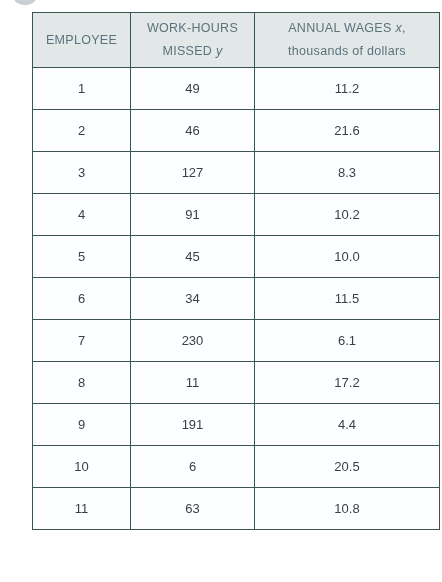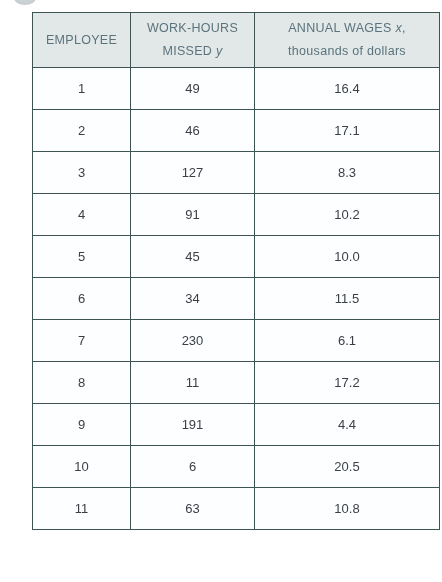--- a/index.html
+++ b/index.html
@@ -118,26 +118,26 @@
         <th>
           <span class="hdr-line"><span>ANNUAL WAGES</span> <span class="var-italic">x</span><span>,</span></span>
           <span class="hdr-line">thousands of dollars</span>
         </th>
       </tr>
     </thead>
     <tbody id="table-body">
         <tr>
           <td>1</td>
           <td>49</td>
-          <td>16.4</td>
+          <td>11.2</td>
         </tr>
         <tr>
           <td>2</td>
           <td>46</td>
-          <td>17.1</td>
+          <td>21.6</td>
         </tr>
         <tr>
           <td>3</td>
           <td>127</td>
           <td>8.3</td>
         </tr>
         <tr>
           <td>4</td>
           <td>91</td>
           <td>10.2</td>

